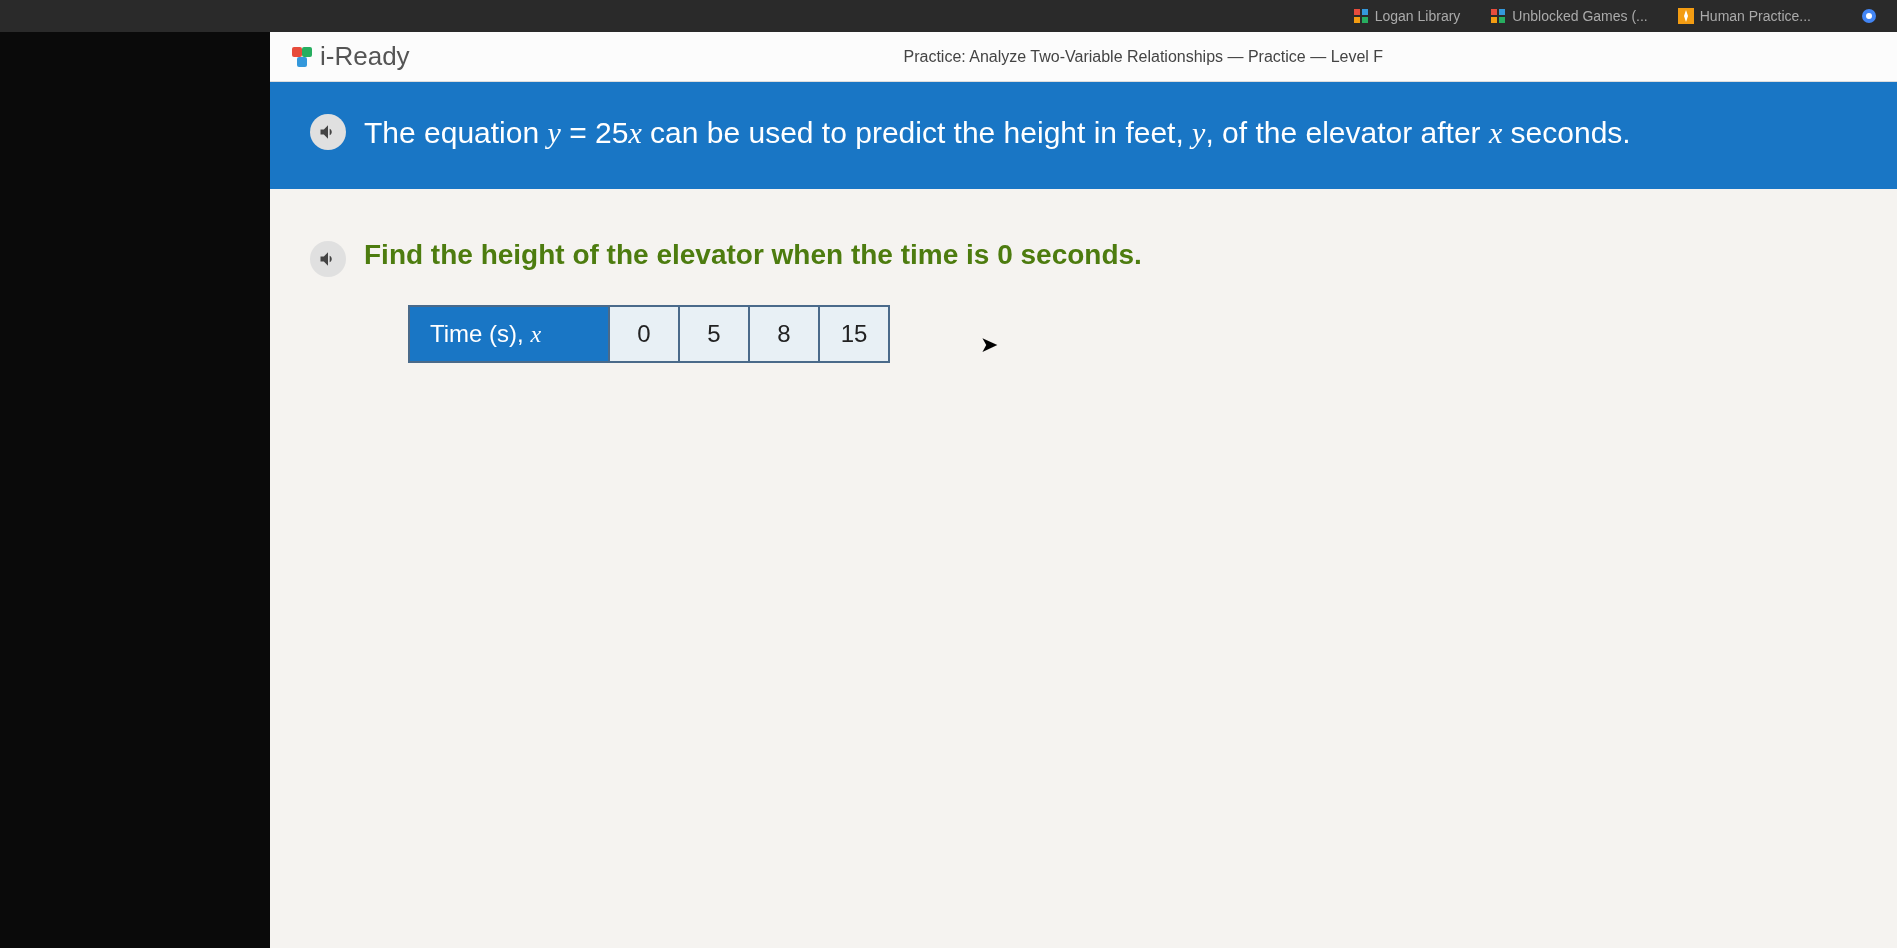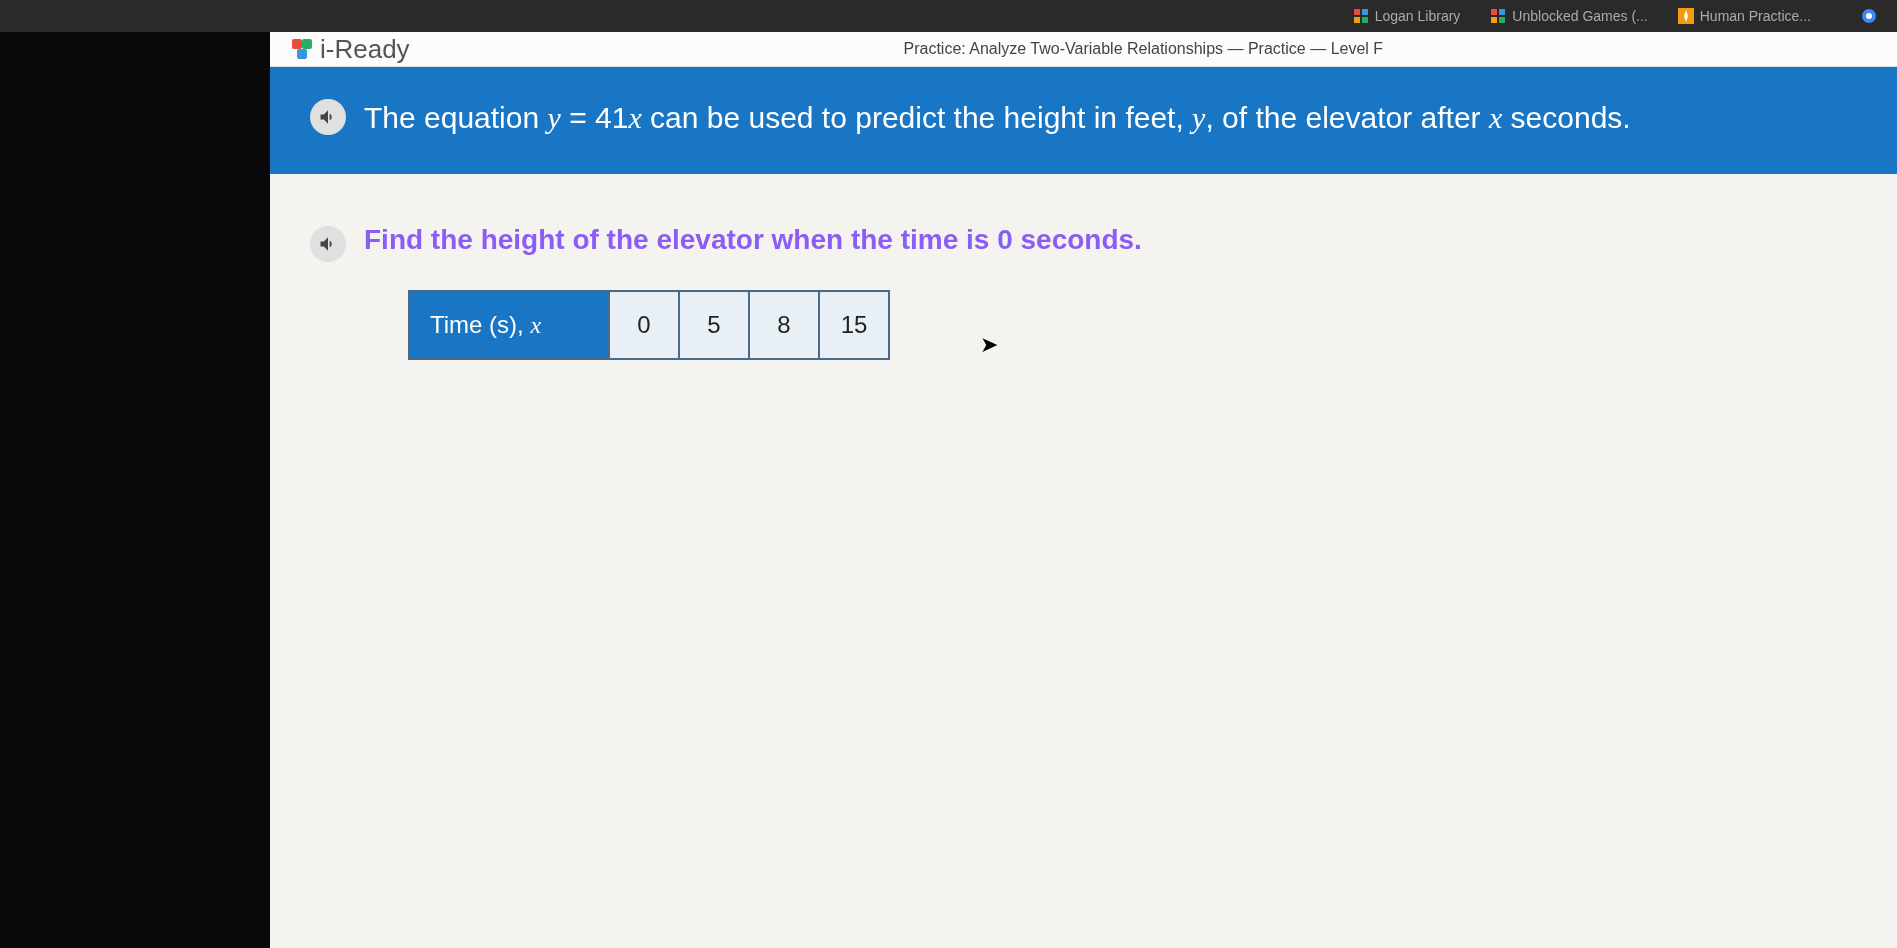--- a/index.html
+++ b/index.html
@@ -41,21 +41,21 @@
       padding: 0 0 0 270px;
       height: calc(100% - 32px);
     }
     .app-container {
       background: #f5f3f0;
       height: 100%;
       position: relative;
     }
     .header-bar {
       background: #fcfcfc;
-      height: 35px;
+      height: 50px;
       display: flex;
       align-items: center;
       padding: 0 20px;
       border-bottom: 1px solid #ddd;
     }
     .logo {
       display: flex;
       align-items: center;
       gap: 6px;
       font-size: 26px;
@@ -136,35 +136,35 @@
     }
     .content-area {
       background: #f5f3f0;
       padding: 50px 40px;
       display: flex;
       align-items: flex-start;
       gap: 18px;
     }
     .instruction-text {
       font-size: 28px;
-      color: #8b5cf6;
+      color: #4d7c0f;
       font-weight: 600;
       margin-bottom: 34px;
     }
     .data-table {
       border-collapse: collapse;
       margin-left: 44px;
     }
     .data-table td {
       border: 2px solid #4a6a8a;
       padding: 12px 16px;
       font-size: 24px;
       text-align: center;
       min-width: 70px;
-      height: 68px;
+      height: 56px;
     }
     .data-table .row-header {
       background: #1976c5;
       color: #fff;
       text-align: left;
       padding: 12px 20px;
       min-width: 200px;
       font-weight: 400;
     }
     .data-table .data-cell {
@@ -242,21 +242,21 @@
       <div class="breadcrumb">Practice: Analyze Two-Variable Relationships — Practice — Level F</div>
     </div>
 
     <div class="problem-header">
       <div class="sound-icon-wrap">
         <svg class="sound-icon" viewBox="0 0 24 24" fill="#444">
           <path d="M3 9v6h4l5 5V4L7 9H3zm13.5 3c0-1.77-1.02-3.29-2.5-4.03v8.05c1.48-.73 2.5-2.25 2.5-4.02z"></path>
         </svg>
       </div>
       <div class="problem-text">
-        <span>The equation </span><span class="math-var">y</span><span> = </span><span>41</span><span class="math-var">x</span><span> can be used to predict the height in feet, </span><span class="math-var">y</span><span>, of the elevator after </span><span class="math-var">x</span><span> seconds.</span>
+        <span>The equation </span><span class="math-var">y</span><span> = </span><span>25</span><span class="math-var">x</span><span> can be used to predict the height in feet, </span><span class="math-var">y</span><span>, of the elevator after </span><span class="math-var">x</span><span> seconds.</span>
       </div>
     </div>
 
     <div class="content-area">
       <div class="sound-icon-wrap" style="margin-top:2px;">
         <svg class="sound-icon" viewBox="0 0 24 24" fill="#444">
           <path d="M3 9v6h4l5 5V4L7 9H3zm13.5 3c0-1.77-1.02-3.29-2.5-4.03v8.05c1.48-.73 2.5-2.25 2.5-4.02z"></path>
         </svg>
       </div>
       <div>

